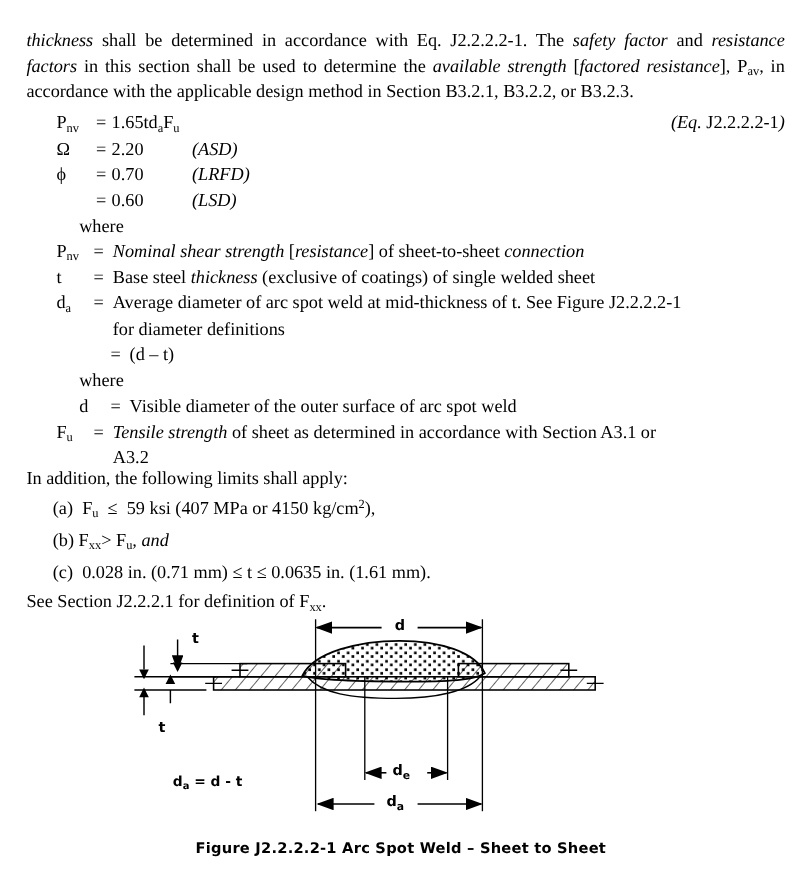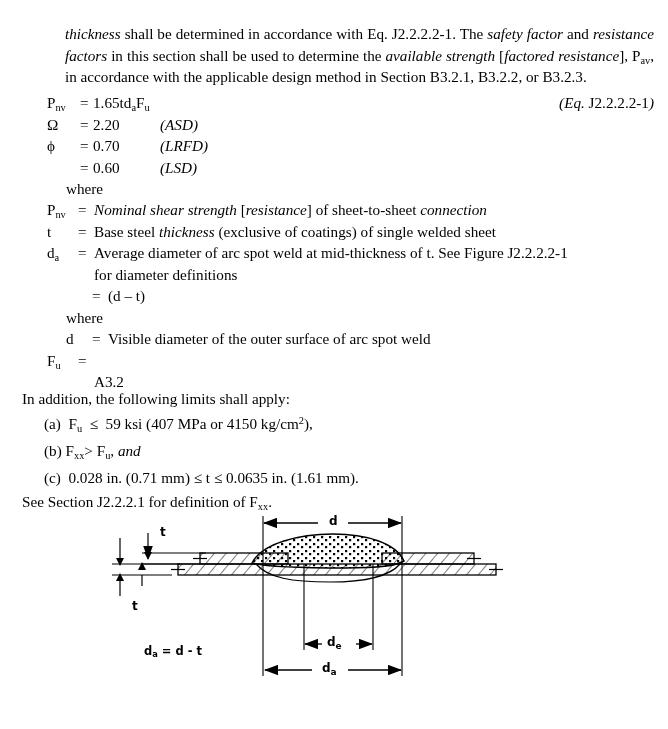--- a/index.html
+++ b/index.html
@@ -25,21 +25,20 @@
   
   .para {
     position: absolute;
     left: 22px;
     right: 14px;
     top: 8px;
     font-size: 15.2px;
     line-height: 21.5px;
     text-align: justify;
     text-justify: inter-word;
-    margin-left: 43px;
   }
   .it { font-style: italic; text-align: right; }
 
   sub {
     font-size: 0.68em;
     vertical-align: -0.28em;
     line-height: 0;
   }
   sup {
     font-size: 0.68em;
@@ -274,20 +273,21 @@
 
     <div class="defrow">
       <span class="dsym2">d</span>
       <span class="deq2">=</span>
       <span class="dtxt2">Visible diameter of the outer surface of arc spot weld</span>
     </div>
 
     <div class="defrow">
       <span class="dsym"><span>F</span><sub>u</sub></span>
       <span class="deq">=</span>
+      <span class="dtxt"><span class="it">Tensile strength</span><span> of sheet as determined in accordance with Section A3.1 or</span></span>
     </div>
 
     <div class="defrow">
       <span class="dcont">A3.2</span>
     </div>
   </div>
 
   <div class="limits">
 
     <div class="limline tight">
@@ -397,15 +397,16 @@
     <span class="figlabel" style="left:160px; top:25px;">t</span>
     <span class="figlabel" style="left:132px; top:99px;">t</span>
 
     <span class="figlabel" style="left:327px; top:135px;"><span>d</span><sub style="font-size:0.75em; vertical-align:-0.35em;">e</sub></span>
 
     <span class="figlabel" style="left:322px; top:161px;"><span>d</span><sub style="font-size:0.75em; vertical-align:-0.35em;">a</sub></span>
 
 
     <span class="figformula" style="left:144px; top:144px;"><span>d</span><sub>a</sub> <span>= d - t</span></span>
 
+    <div class="figcaption">Figure J2.2.2.2-1 Arc Spot Weld – Sheet to Sheet</div>
   </div>
 
 </div>
 
 </body></html>

